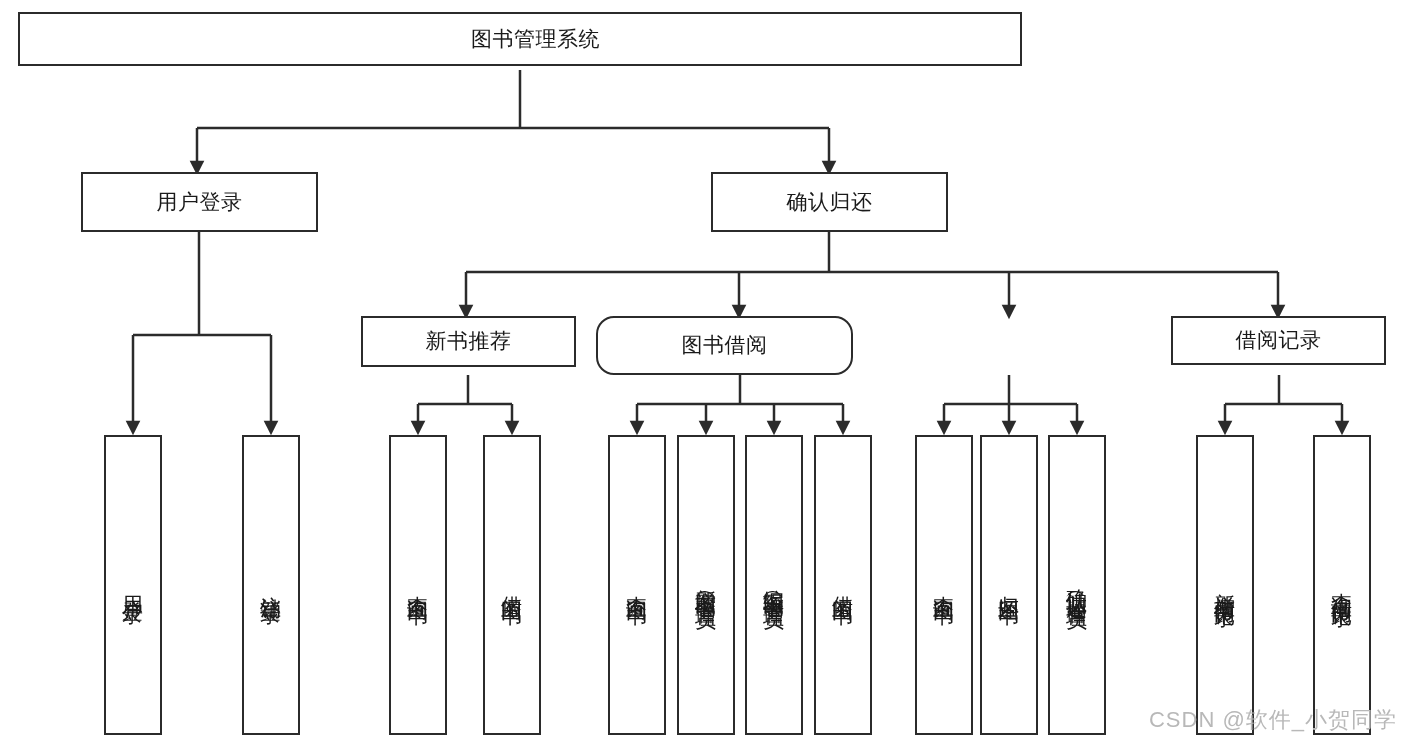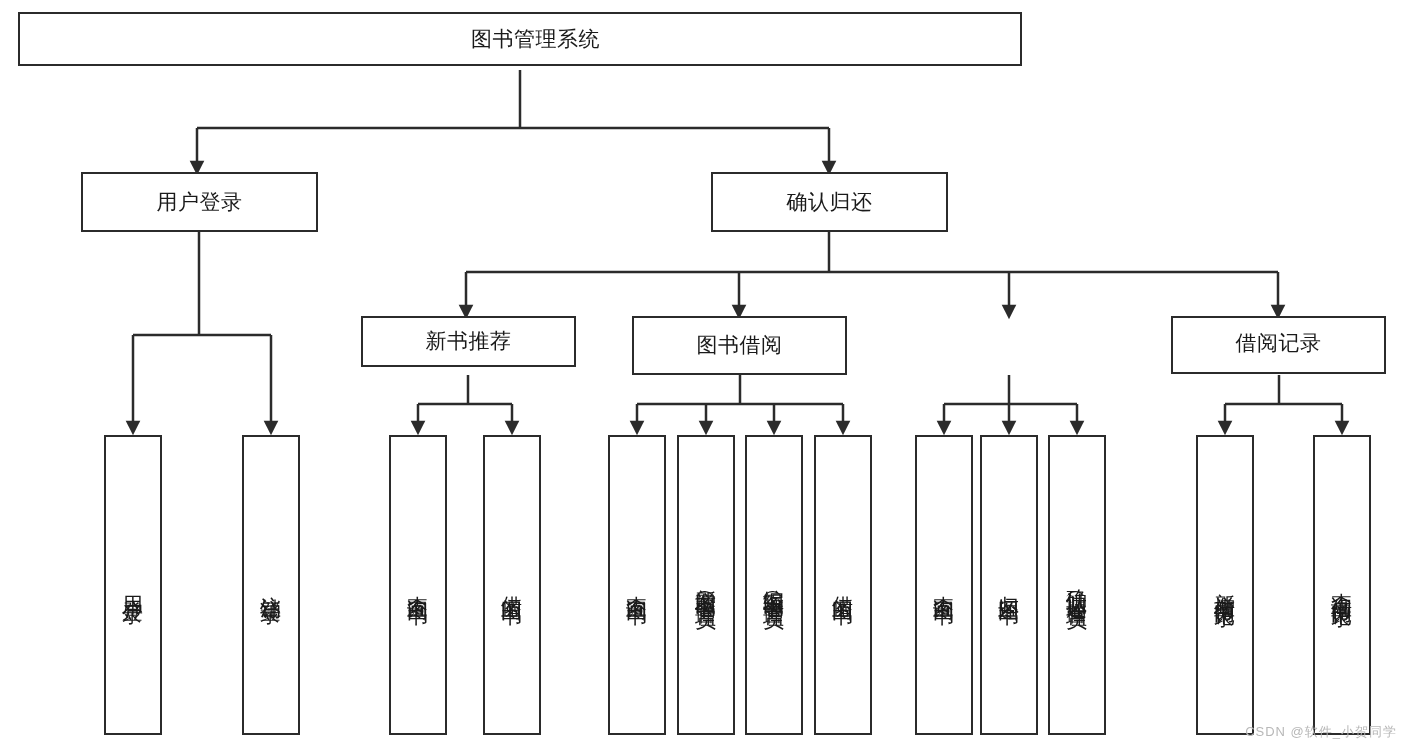--- a/index.html
+++ b/index.html
@@ -47,22 +47,22 @@
     letter-spacing: 3px;
     line-height: 1;
   }
   .node.vertical {
     align-items: center;
     justify-content: center;
   }
   .watermark {
     position: absolute;
     right: 8px;
-    bottom: 6px;
-    font-size: 13px;
+    bottom: 12px;
+    font-size: 22px;
     color: #b8b8b8;
     letter-spacing: 1px;
     z-index: 3;
     white-space: nowrap;
   }
 </style>
 </head>
 <body>
 
 <div id="canvas">
@@ -124,24 +124,24 @@
   <div class="node" style="left:81px; top:172px; width:237px; height:60px;">
     <span class="node-label">用户登录</span>
   </div>
   <div class="node" style="left:711px; top:172px; width:237px; height:60px;">
     <span class="node-label">确认归还</span>
   </div>
 
   <div class="node" style="left:361px; top:316px; width:215px; height:51px;">
     <span class="node-label">新书推荐</span>
   </div>
-  <div class="node" style="left:632px; top:316px; width:215px; height:59px;">
+  <div class="node" style="left:596px; top:316px; width:257px; height:59px;border-radius:18px;">
     <span class="node-label">图书借阅</span>
   </div>
-  <div class="node" style="left:1171px; top:316px; width:215px; height:58px;font-family:Liberation Mono, monospace;">
+  <div class="node" style="left:1171px; top:316px; width:215px; height:49px;">
     <span class="node-label">借阅记录</span>
   </div>
 
   <div class="node vertical" style="left:104px; top:435px; width:58px; height:300px;">
     <span class="node-label">用户登录</span>
   </div>
   <div class="node vertical" style="left:242px; top:435px; width:58px; height:300px;">
     <span class="node-label">注销登录</span>
   </div>
 

